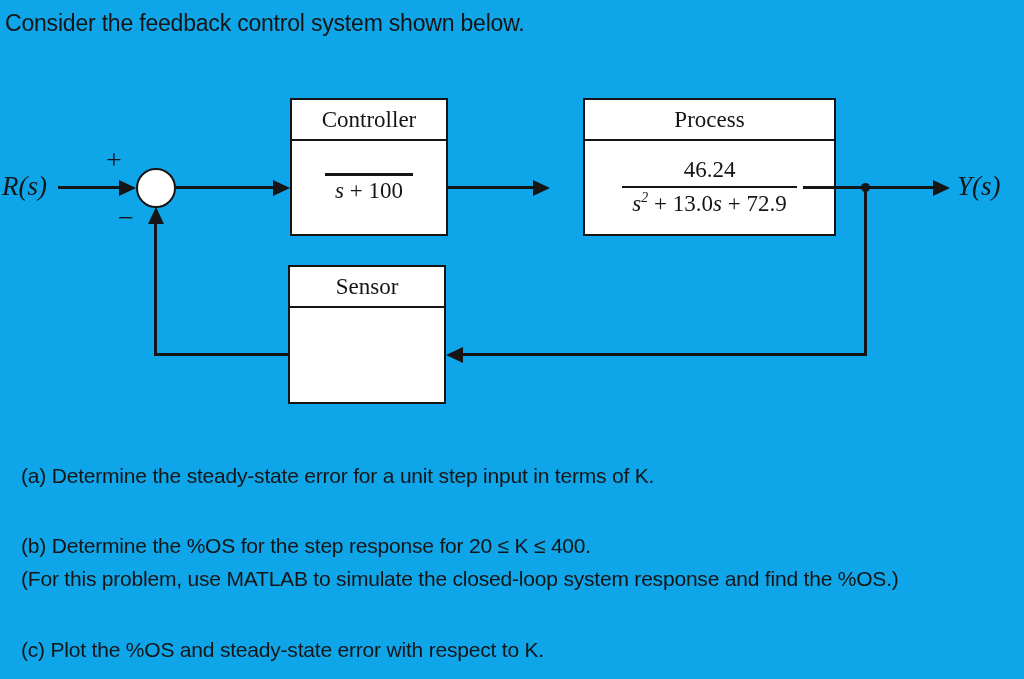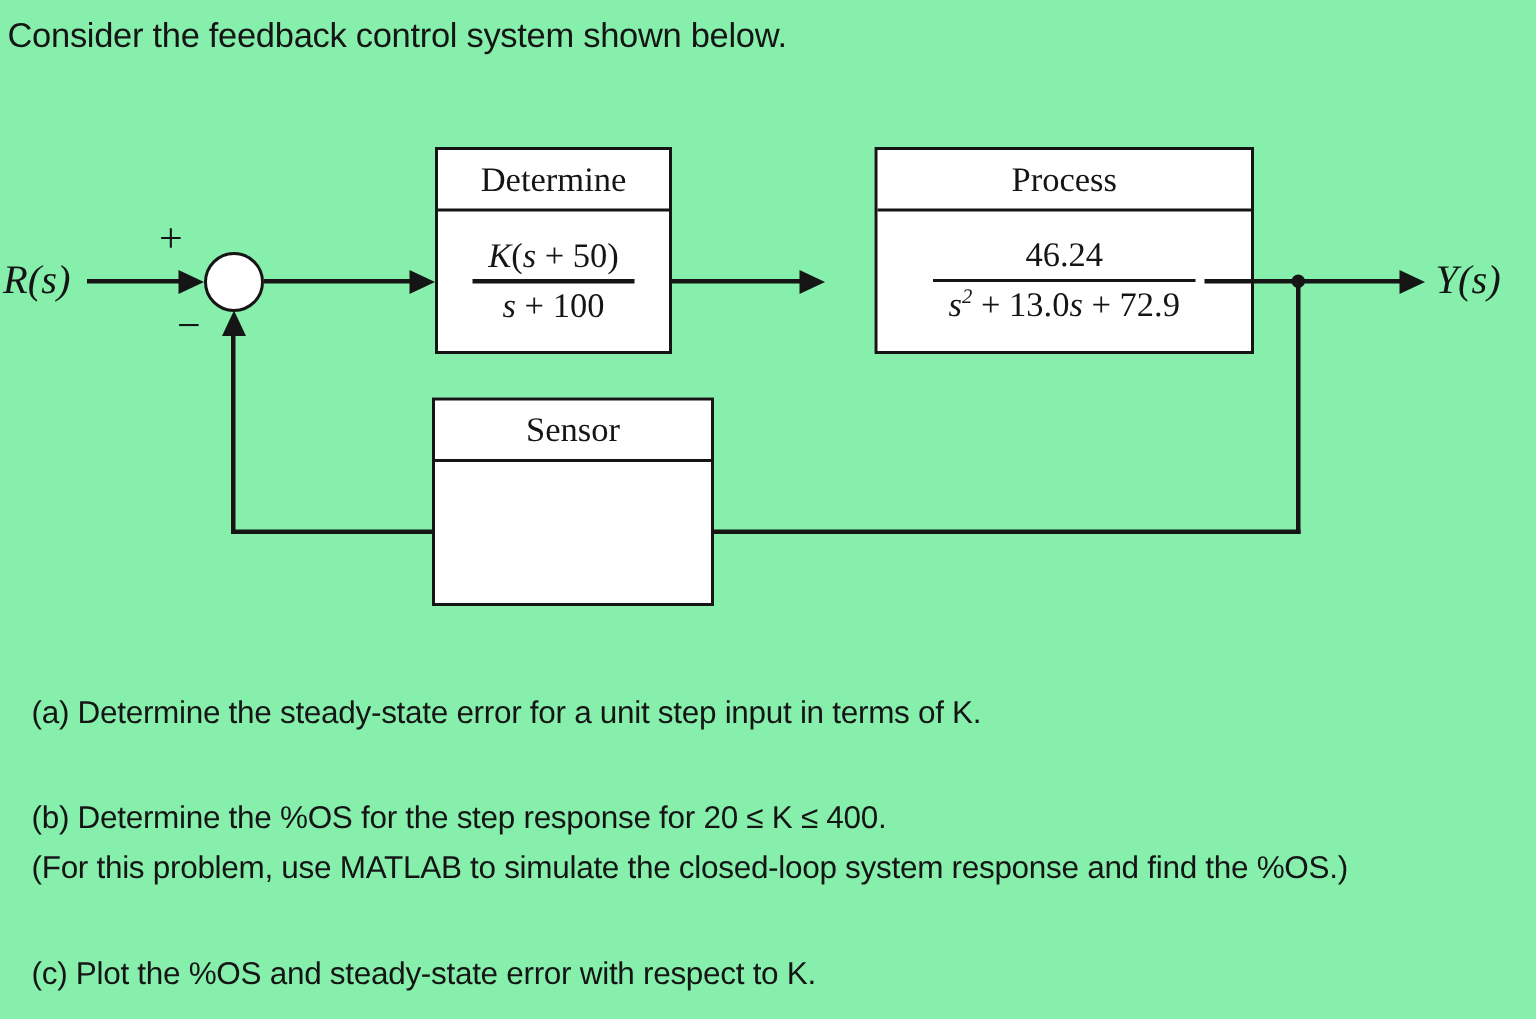--- a/index.html
+++ b/index.html
@@ -1,17 +1,17 @@
 <!DOCTYPE html>
 <html><head>
 <meta charset="utf-8">
 <style>
   html,body{margin:0;padding:0;}
   body{width:1024px;height:679px;background:#ffffff;font-family:"Liberation Sans",sans-serif;color:#151515;}
-  .canvas{position:relative;width:1024px;height:679px;background:#86efac;overflow:hidden;}
+  .canvas{position:relative;width:1024px;height:679px;background:#0ea5e9;overflow:hidden;}
   .title{position:absolute;left:5px;top:10px;font-size:23px;letter-spacing:-0.2px;}
   .q{position:absolute;left:21px;font-size:21px;letter-spacing:-0.2px;white-space:pre;}
   .qa{top:464px;} .qb{top:534px;} .qbn{top:567px;} .qc{top:638px;}
   
   .ln{position:absolute;background:#151515;}
   .arr{position:absolute;width:0;height:0;}
   .arr-r{border-top:8px solid transparent;border-bottom:8px solid transparent;border-left:17px solid #151515;}
   .arr-l{border-top:8px solid transparent;border-bottom:8px solid transparent;border-right:17px solid #151515;}
   .arr-u{border-left:8px solid transparent;border-right:8px solid transparent;border-bottom:17px solid #151515;}
   .sum{position:absolute;left:136px;top:168px;width:40px;height:40px;border:2.5px solid #151515;border-radius:50%;background:#fff;box-sizing:border-box;}
@@ -41,24 +41,23 @@
     <div class="arr arr-r" style="left:119px;top:180px;"></div>
 
     <div class="sign" style="left:106px;top:146px;">+</div>
     <div class="sum"></div>
     <div class="sign" style="left:118px;top:204px;">−</div>
 
     <div class="ln" style="left:176px;top:186px;width:99px;height:3px;"></div>
     <div class="arr arr-r" style="left:273px;top:180px;"></div>
 
     <div class="blk" style="left:290px;top:98px;width:158px;height:138px;">
-      <div class="blk-title">Determine</div>
+      <div class="blk-title">Controller</div>
       <div class="blk-body">
         <div class="frac">
-          <div class="num"><span class="it">K</span><span>(</span><span class="it">s</span><span> + 50)</span></div>
           <div class="bar"></div>
           <div class="den"><span class="it">s</span><span> + 100</span></div>
         </div>
       </div>
     </div>
 
     <div class="ln" style="left:448px;top:186px;width:87px;height:3px;"></div>
     <div class="arr arr-r" style="left:533px;top:180px;"></div>
 
     <div class="blk" style="left:550px;top:98px;width:253px;height:138px;margin-left:33px;">
@@ -74,21 +73,21 @@
 
     <div class="ln" style="left:803px;top:186px;width:132px;height:3px;"></div>
     <div class="dot"></div>
     <div class="arr arr-r" style="left:933px;top:180px;"></div>
     <div class="sig" style="left:957px;top:171px;">Y(s)</div>
 
     <div class="ln" style="left:864px;top:187px;width:3px;height:169px;"></div>
     <div class="ln" style="left:461px;top:353px;width:406px;height:3px;"></div>
     <div class="arr arr-l" style="left:446px;top:347px;"></div>
 
-    <div class="blk" style="left:288px;top:265px;width:188px;height:139px;">
+    <div class="blk" style="left:288px;top:265px;width:158px;height:139px;">
       <div class="blk-title">Sensor</div>
     </div>
 
     <div class="ln" style="left:155px;top:353px;width:133px;height:3px;"></div>
     <div class="ln" style="left:154px;top:224px;width:3px;height:132px;"></div>
     <div class="arr arr-u" style="left:148px;top:207px;"></div>
 
   </div>
 
   <div class="q qa">(a) Determine the steady-state error for a unit step input in terms of K.</div>

